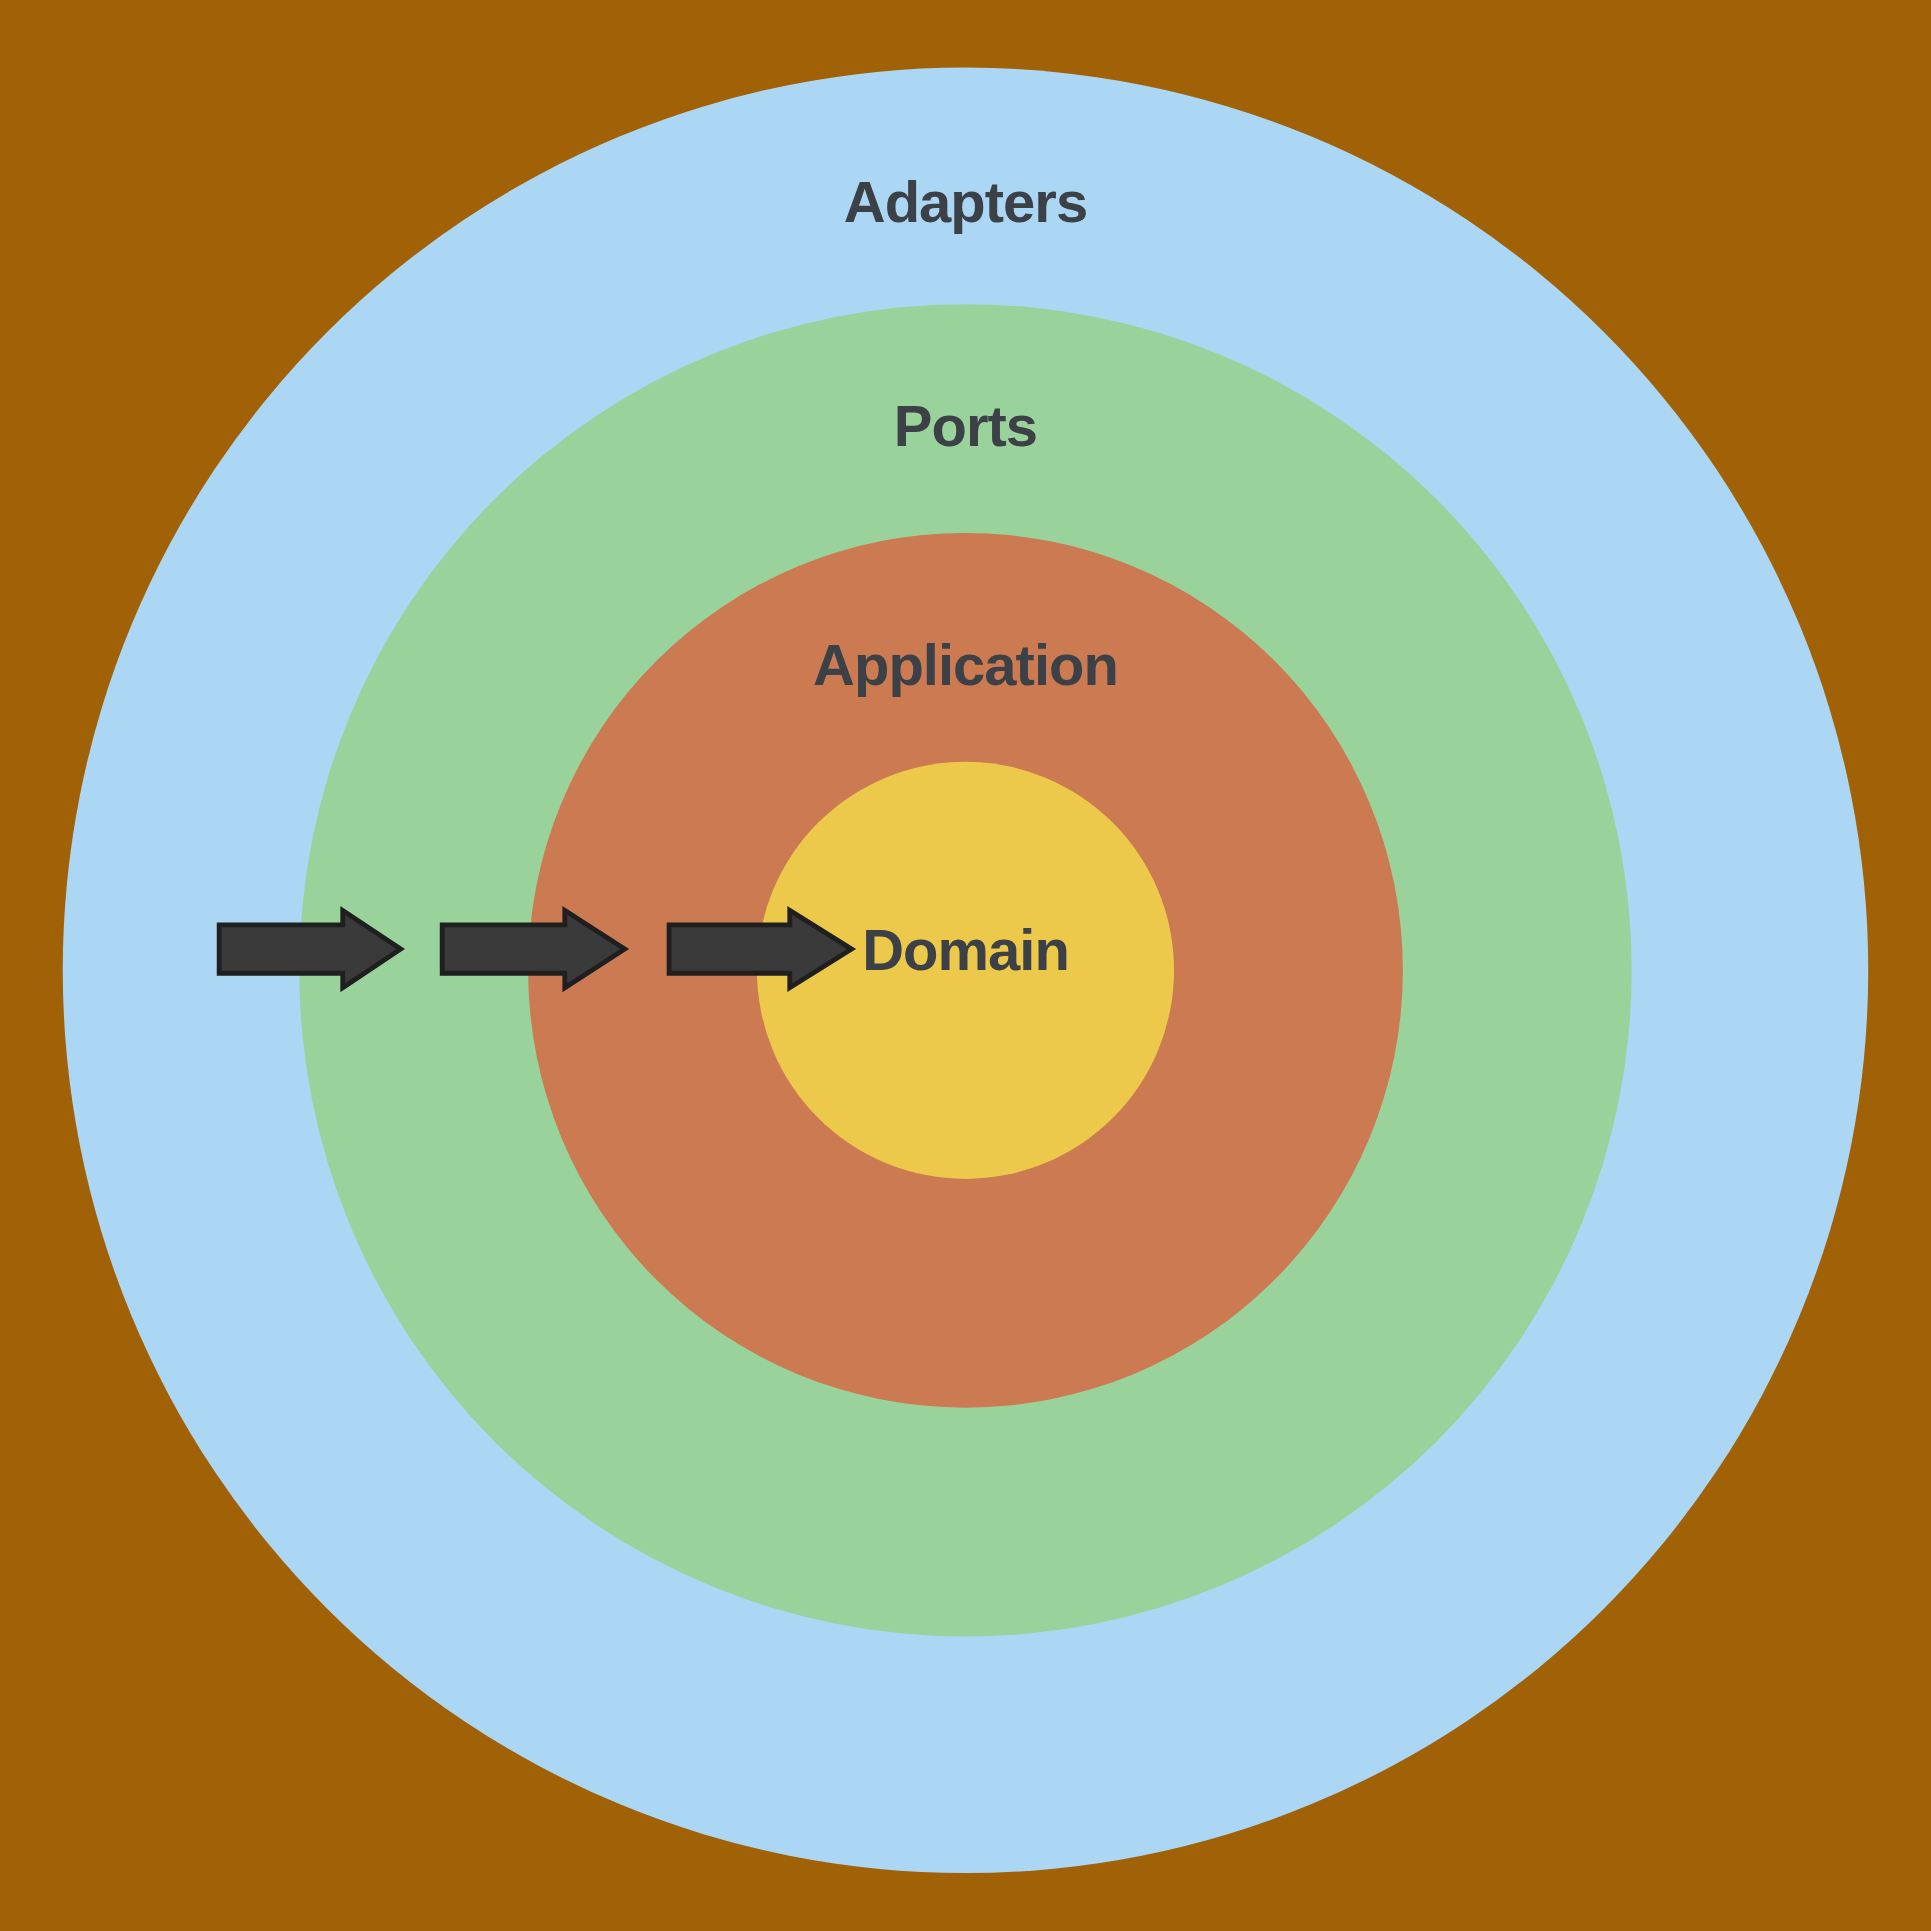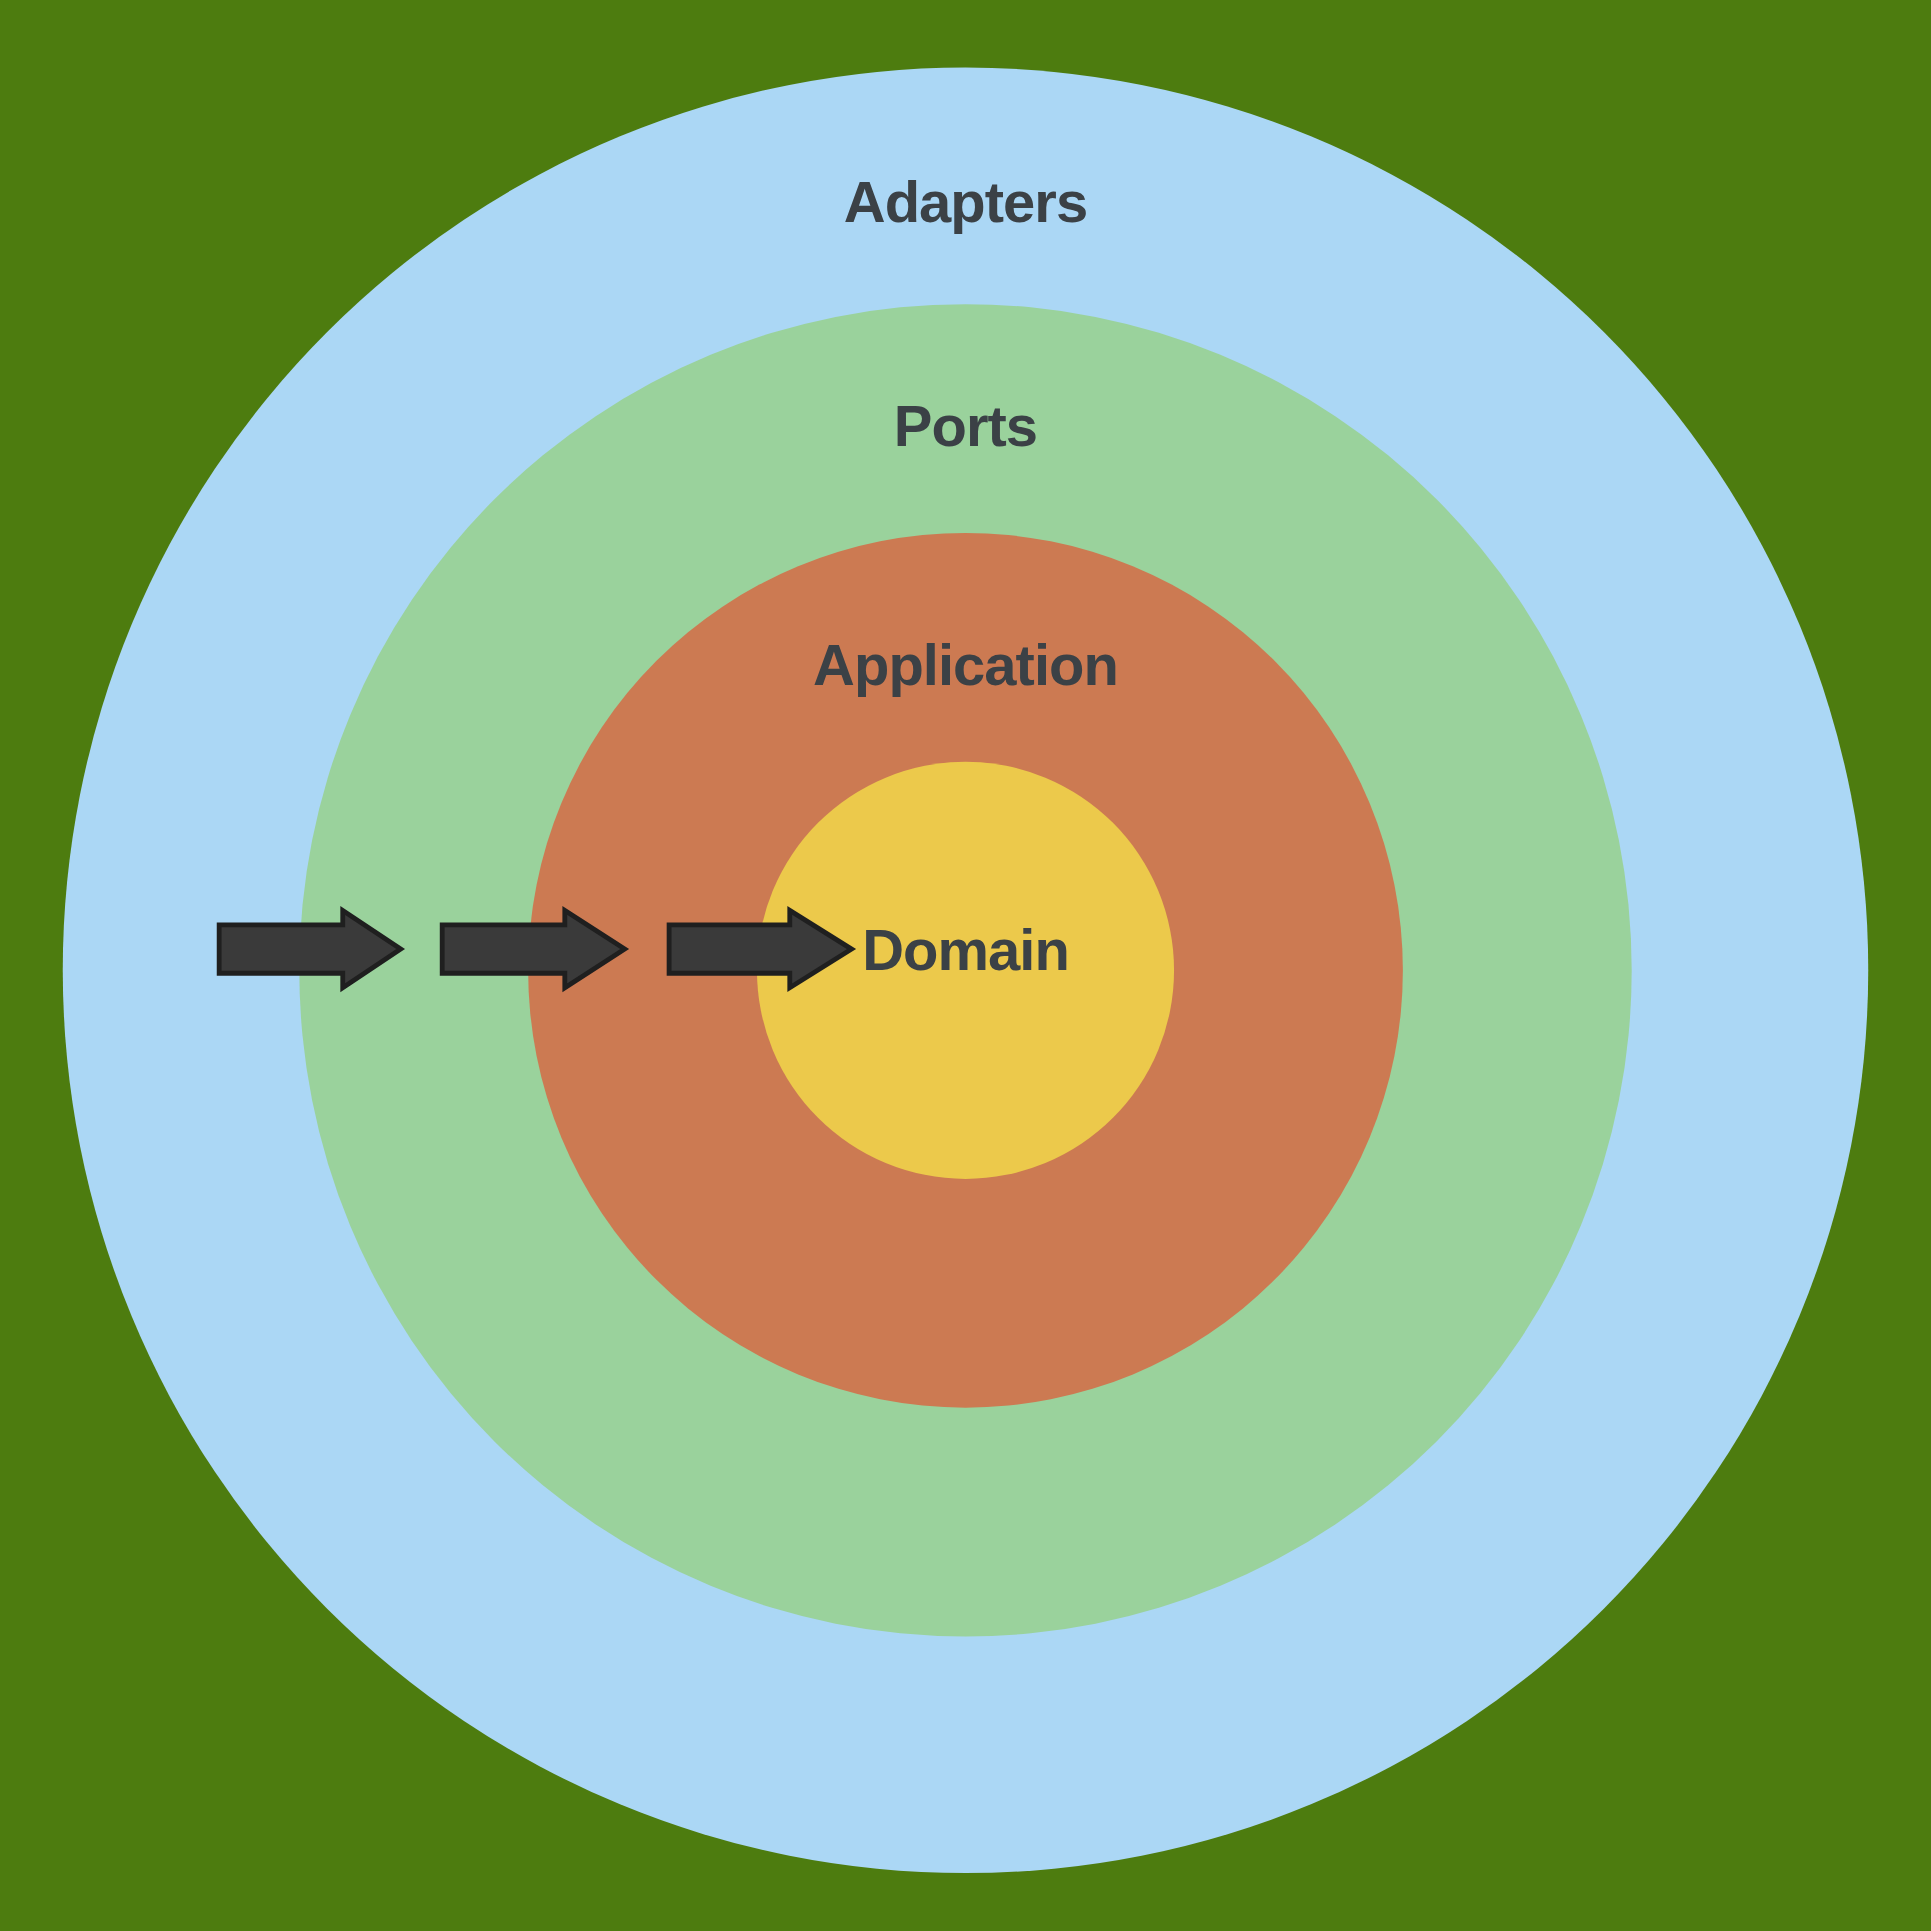--- a/index.html
+++ b/index.html
@@ -7,21 +7,21 @@
     padding: 0;
     width: 1931px;
     height: 1931px;
     background: #ffffff;
     overflow: hidden;
   }
   .stage {
     position: relative;
     width: 1931px;
     height: 1931px;
-    background: #4d7c0f;
+    background: #a16207;
   }
   svg.onion {
     display: block;
     width: 1931px;
     height: 1931px;
   }
   .ring-label {
     font-family: "Liberation Sans", "DejaVu Sans", sans-serif;
     font-weight: 700;
     font-size: 60px;

